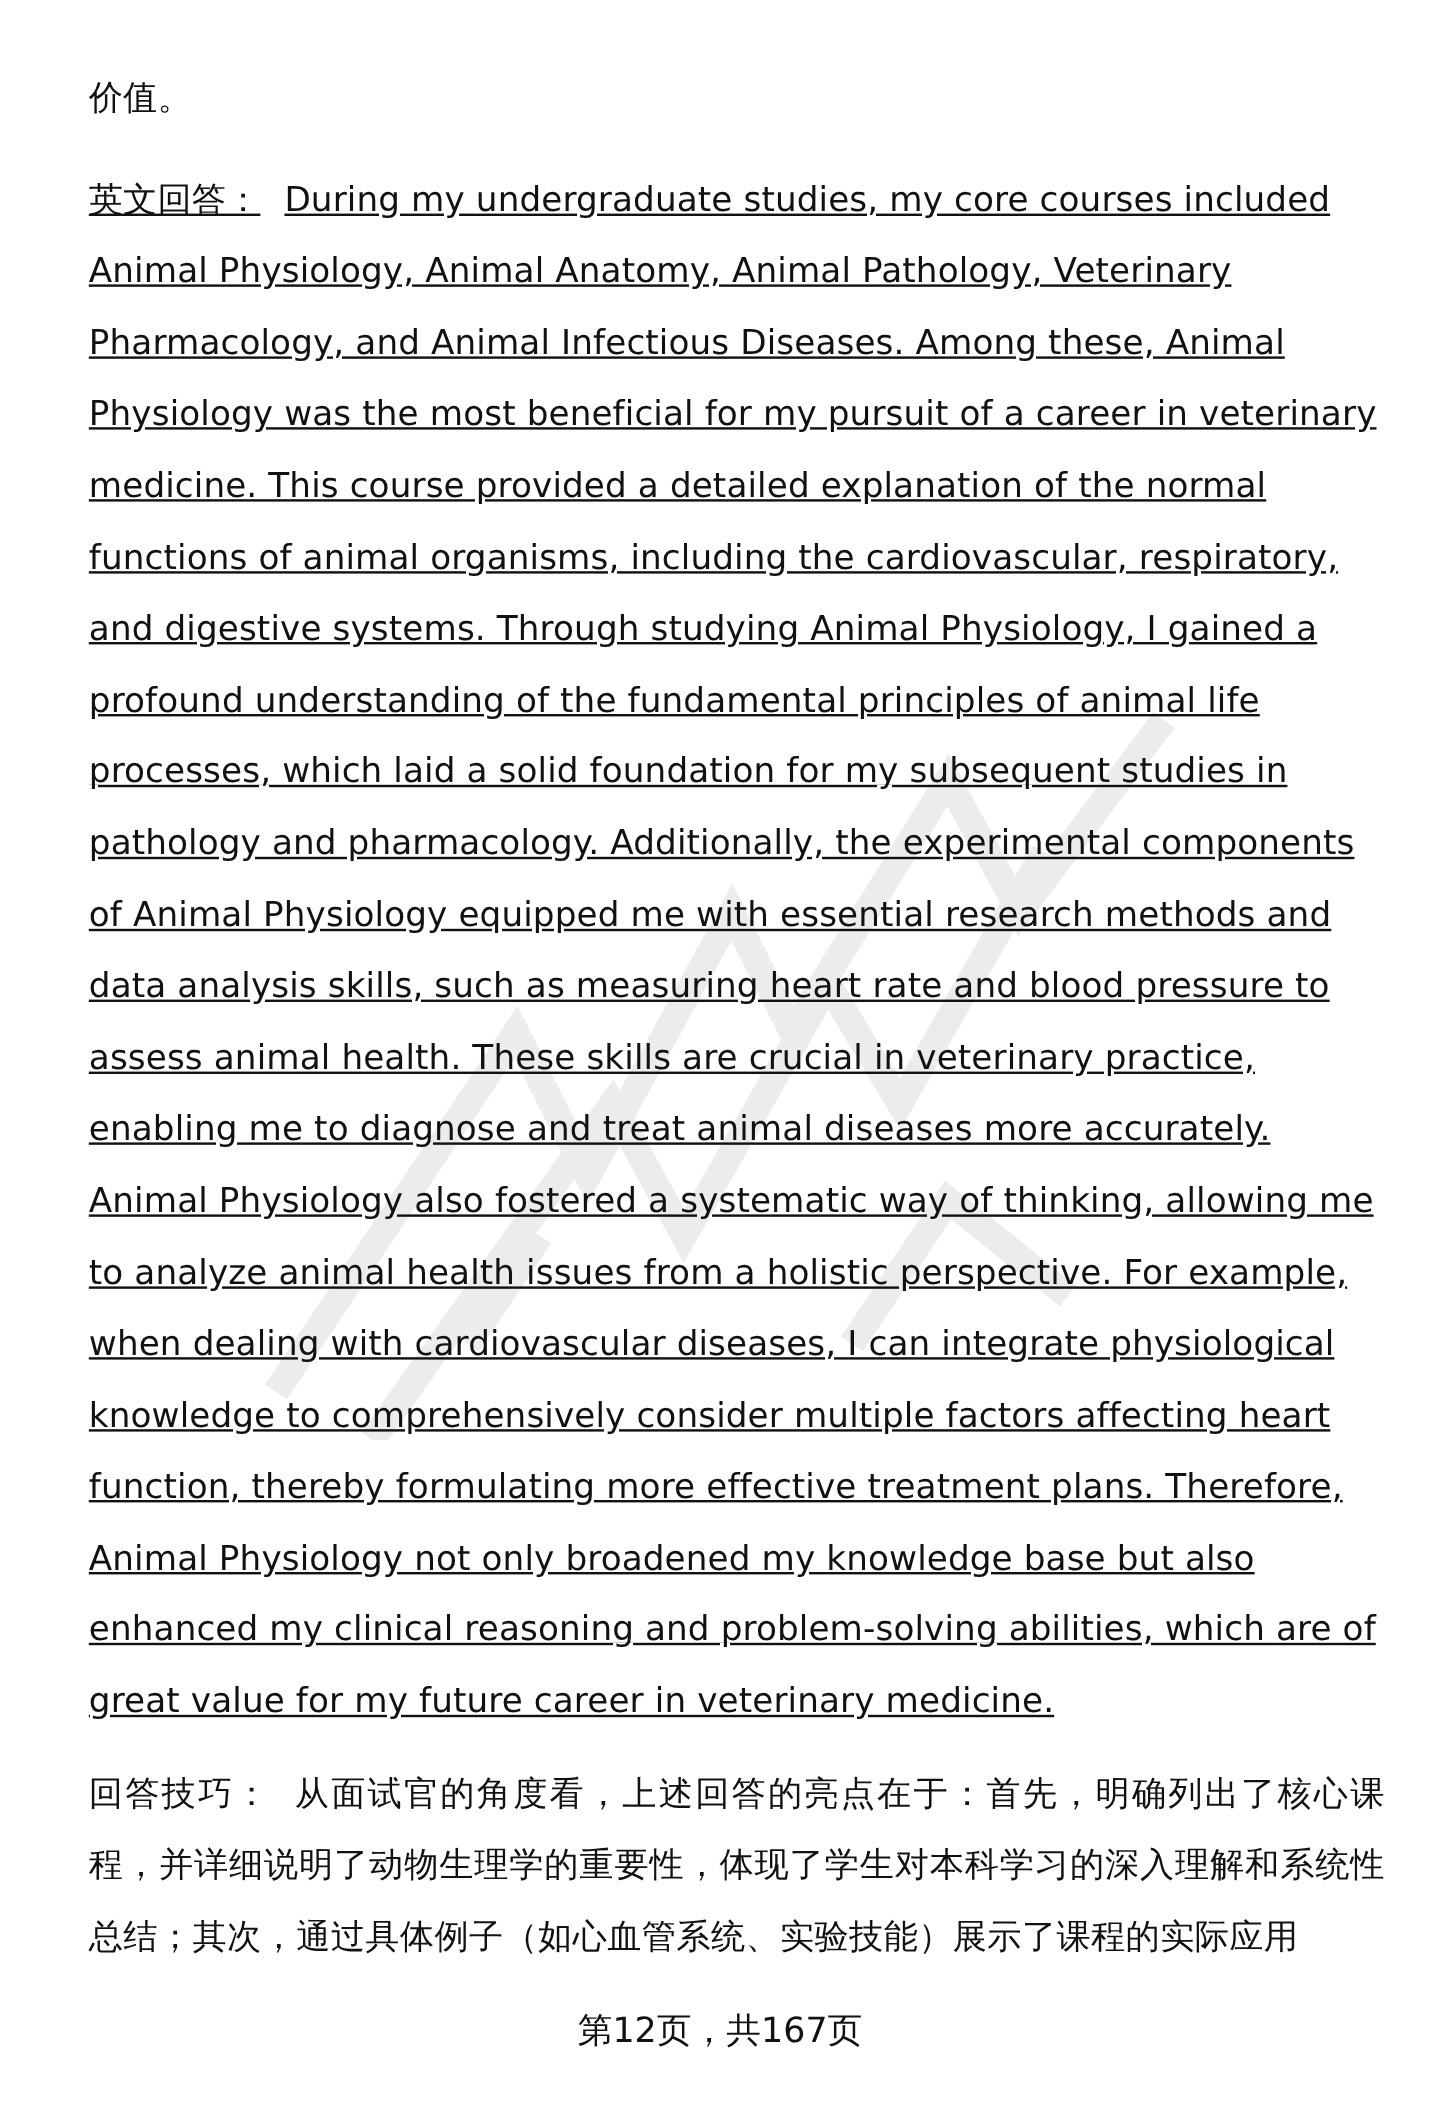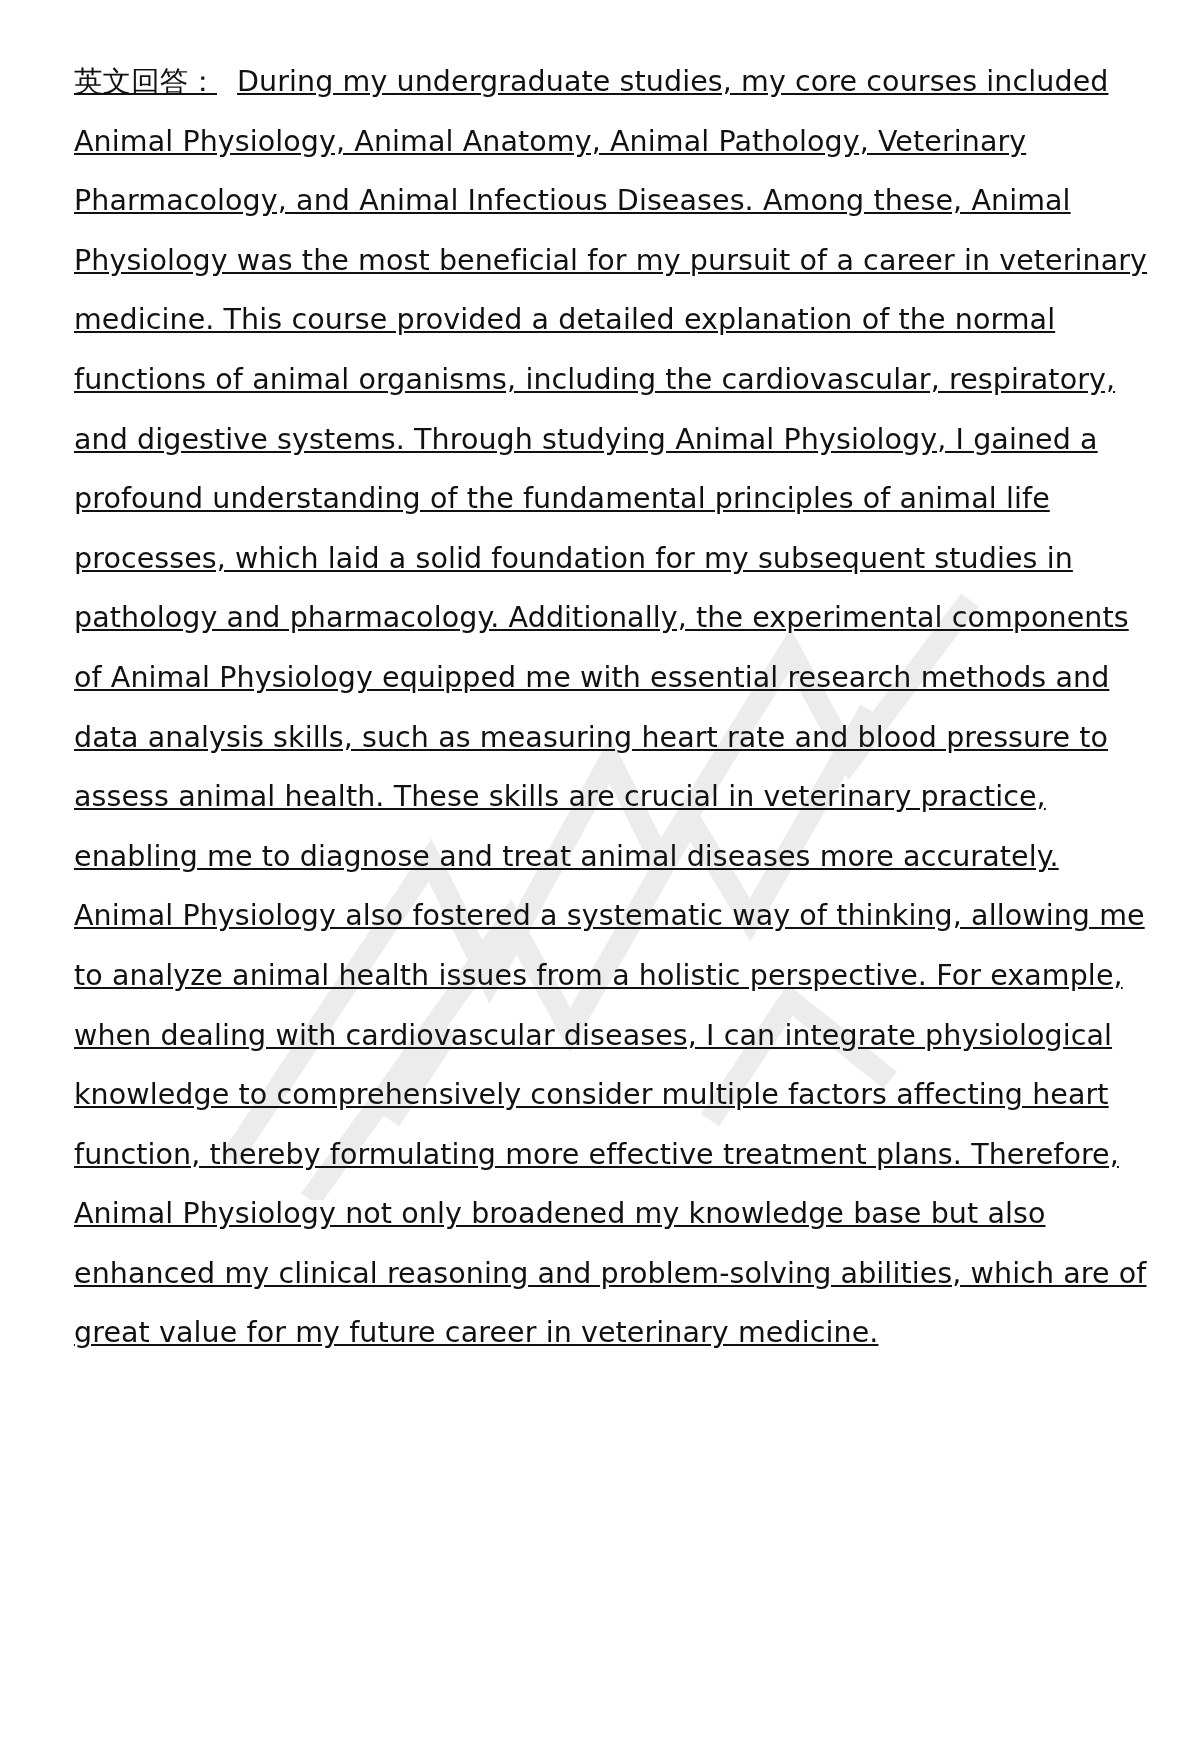--- a/index.html
+++ b/index.html
@@ -73,18 +73,21 @@
 
   <svg class="watermark" viewBox="0 0 820 640">
     <g fill="none" stroke="#000" stroke-width="22">
       <path d="M40 600 L240 300 L300 420 L420 200 L470 300 L600 90 L660 200 L780 40"></path>
       <path d="M120 640 L320 360 L380 470 L500 260 L560 360 L680 150"></path>
       <path d="M200 560 L260 470 M520 560 L600 440 L700 520"></path>
     </g>
   </svg>
 
   <div class="content">
+    <p class="para para-tail">价值。</p>
 
     <p class="para para-en"><span class="label">英文回答：</span><span>During my undergraduate studies, my core courses included Animal Physiology, Animal Anatomy, Animal Pathology, Veterinary Pharmacology, and Animal Infectious Diseases. Among these, Animal Physiology was the most beneficial for my pursuit of a career in veterinary medicine. This course provided a detailed explanation of the normal functions of animal organisms, including the cardiovascular, respiratory, and digestive systems. Through studying Animal Physiology, I gained a profound understanding of the fundamental principles of animal life processes, which laid a solid foundation for my subsequent studies in pathology and pharmacology. Additionally, the experimental components of Animal Physiology equipped me with essential research methods and data analysis skills, such as measuring heart rate and blood pressure to assess animal health. These skills are crucial in veterinary practice, enabling me to diagnose and treat animal diseases more accurately. Animal Physiology also fostered a systematic way of thinking, allowing me to analyze animal health issues from a holistic perspective. For example, when dealing with cardiovascular diseases, I can integrate physiological knowledge to comprehensively consider multiple factors affecting heart function, thereby formulating more effective treatment plans. Therefore, Animal Physiology not only broadened my knowledge base but also enhanced my clinical reasoning and problem-solving abilities, which are of great value for my future career in veterinary medicine.</span></p>
 
+    <p class="para zh"><span class="label">回答技巧：</span><span>从面试官的角度看，上述回答的亮点在于：首先，明确列出了核心课程，并详细说明了动物生理学的重要性，体现了学生对本科学习的深入理解和系统性总结；其次，通过具体例子（如心血管系统、实验技能）展示了课程的实际应用</span></p>
   </div>
 
+  <div class="footer">第12页，共167页</div>
 </div>
 
 </body></html>

